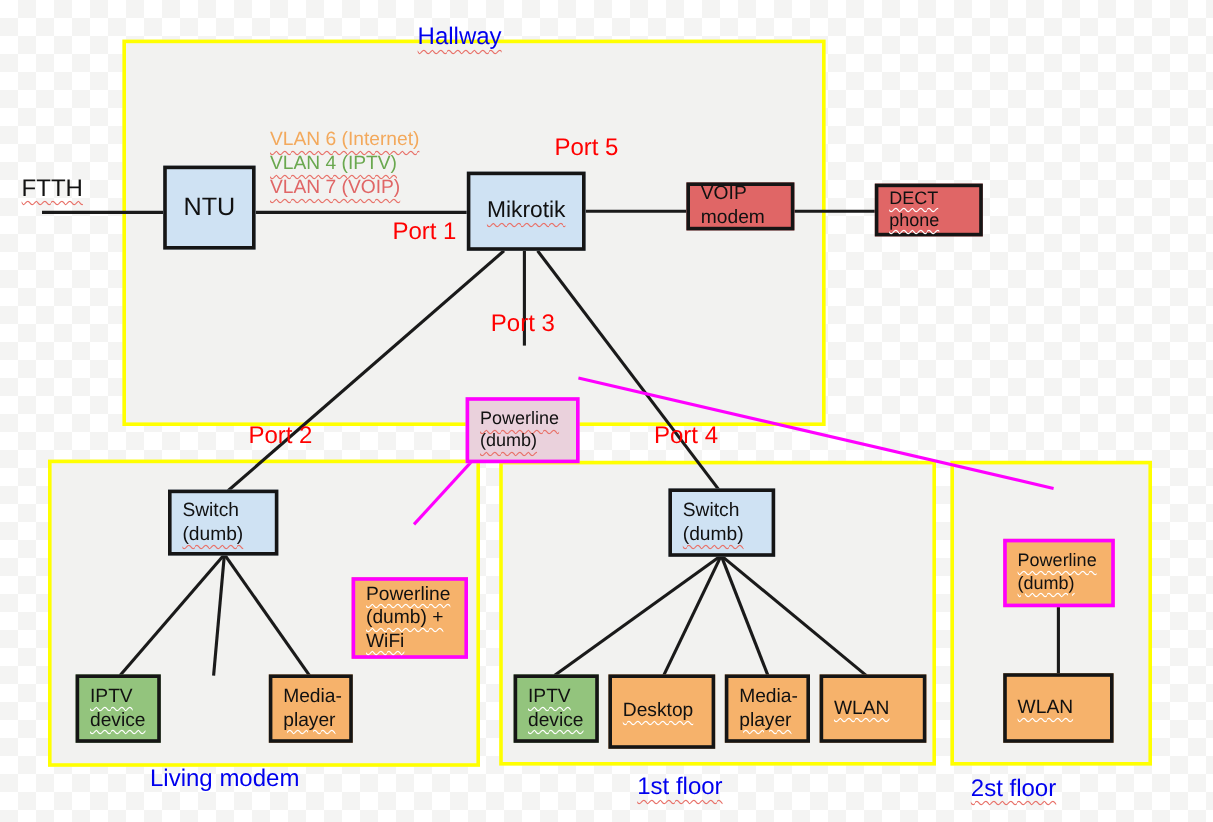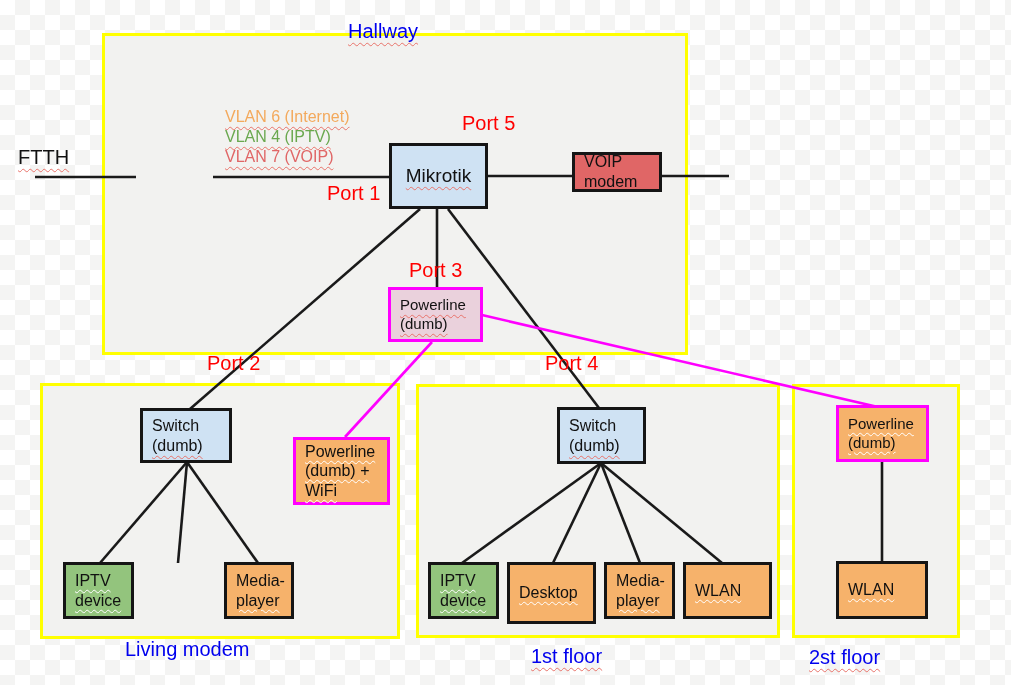--- a/index.html
+++ b/index.html
@@ -25,21 +25,21 @@
   .lbl.blue{font-weight:400;}
   .lbl.port{font-size:20px;}
   .vlans{position:absolute;left:225px;top:107px;z-index:3;font-size:16px;line-height:20px;white-space:nowrap;}
   .node{
     position:absolute;box-sizing:border-box;z-index:4;
     border:3px solid #151515;color:#111;
     display:flex;flex-direction:column;justify-content:center;align-items:flex-start;
     padding:2px 2px 2px 9px;font-size:16px;line-height:1.22;
   }
   .node.center{align-items:center;padding-left:2px;}
-  .node.magenta{border-color:#ff00ff;}
+  .node.magenta{border-color:#ff00ff;margin-top:44px;}
   .sq-red{text-decoration-line:underline;text-decoration-style:wavy;text-decoration-color:#e8736b;text-decoration-thickness:1px;text-underline-offset:4px;}
   .sq-white{text-decoration-line:underline;text-decoration-style:wavy;text-decoration-color:#ffffff;text-decoration-thickness:1px;text-underline-offset:3px;}
 </style>
 </head>
 <body>
 
 <div class="canvas">
 
   <div class="region" style="left:102px;top:33px;width:586px;height:322px"></div>
   <div class="region" style="left:40px;top:383px;width:360px;height:256px"></div>
@@ -82,26 +82,33 @@
     <div><span class="sq-red" style="color: rgb(106, 168, 79);">VLAN 4 (IPTV)</span></div>
     <div><span class="sq-red" style="color: rgb(224, 102, 102);">VLAN 7 (VOIP)</span></div>
   </div>
 
   <div class="lbl port" style="left:462px;top:112px"><span style="color: rgb(255, 0, 0);">Port 5</span></div>
   <div class="lbl port" style="left:327px;top:182px"><span style="color: rgb(255, 0, 0);">Port 1</span></div>
   <div class="lbl port" style="left:409px;top:259px"><span style="color: rgb(255, 0, 0);">Port 3</span></div>
   <div class="lbl port" style="left:207px;top:352px"><span style="color: rgb(255, 0, 0);">Port 2</span></div>
   <div class="lbl port" style="left:545px;top:352px"><span style="color: rgb(255, 0, 0);">Port 4</span></div>
 
+  <div class="node center" style="left: 136px; top: 138px; width: 77px; height: 70px; font-size: 21px; background-color: rgb(207, 226, 243);">
+    <span>NTU</span>
+  </div>
   <div class="node center" style="left: 389px; top: 143px; width: 99px; height: 66px; font-size: 19px; background-color: rgb(207, 226, 243);">
     <span class="sq-red">Mikrotik</span>
   </div>
   <div class="node" style="left: 572px; top: 152px; width: 90px; height: 40px; background-color: rgb(224, 102, 102);">
     <span>VOIP</span>
     <span>modem</span>
+  </div>
+  <div class="node" style="left: 729px; top: 153px; width: 90px; height: 44px; font-size: 15px; background-color: rgb(224, 102, 102);">
+    <span class="sq-white">DECT</span>
+    <span class="sq-white">phone</span>
   </div>
   <div class="node magenta" style="left: 388px; top: 287px; width: 95px; height: 55px; font-size: 15px; background-color: rgb(234, 209, 220);">
     <span class="sq-red">Powerline</span>
     <span class="sq-red">(dumb)</span>
   </div>
 
   <div class="node" style="left: 140px; top: 408px; width: 92px; height: 55px; background-color: rgb(207, 226, 243);">
     <span>Switch</span>
     <span class="sq-red">(dumb)</span>
   </div>

